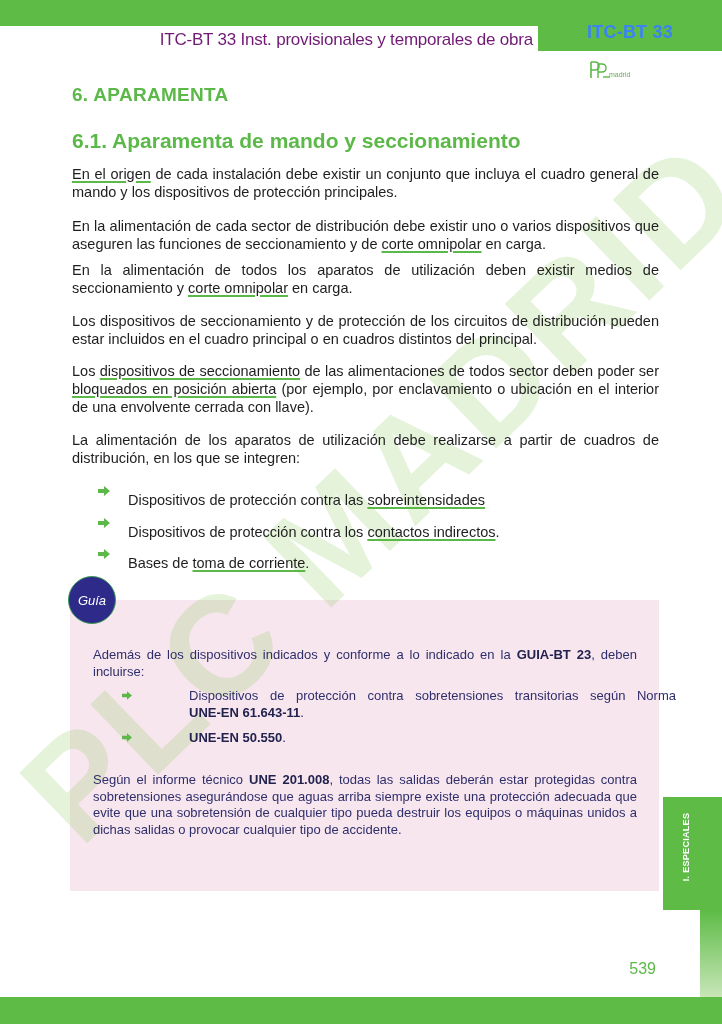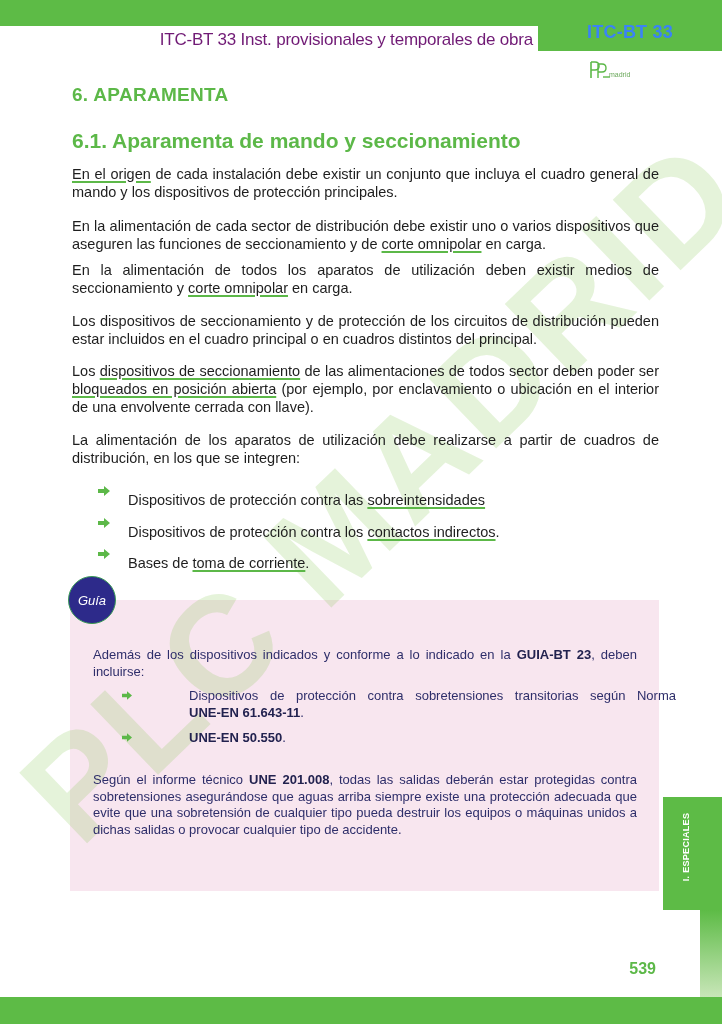--- a/index.html
+++ b/index.html
@@ -30,21 +30,21 @@
   .gbtext { position:absolute; left:28px; top:0; width:487px; text-align:justify; text-align-last:justify;margin-left:39px; }
   .gbtext .last { display:block; text-align:left; text-align-last:left; }
   b.strong { color:#22224f; }
   .watermark { left:-80px; top:420px; width:900px; text-align:center; font-size:142px; font-weight:bold;
                color:rgba(125,195,70,0.20); transform:rotate(-44deg); transform-origin:50% 50%;
                z-index:2; pointer-events:none; white-space:nowrap; letter-spacing:4px; }
   .side-tab { left:663px; top:797px; width:59px; height:113px; background:#5dbb46; }
   .side-tab-label { left:630px; top:840px; width:116px; height:14px; color:#fff; font-size:9px; font-weight:bold;
                     text-align:center; transform:rotate(-90deg); letter-spacing:0.3px; }
   .side-strip { left:700px; top:910px; width:22px; height:87px; background:linear-gradient(#5dbb46, #c8e6b8); }
-  .page-num { left:620px; top:960px; width:36px; text-align:right; font-size:16px; font-weight:bold; color:#5cb848; }
+  .page-num { left:620px; top:960px; width:36px; text-align:right; font-size:16px; font-weight:normal; color:#5cb848; }
   .bottombar { left:0; top:997px; width:722px; height:27px; background:#5dbb46; }
 </style>
 </head>
 <body>
 
 <div class="abs topbar"></div>
 <div class="abs tab"></div>
 <div class="abs tab-label">ITC-BT 33</div>
 <div class="abs header-title">ITC-BT 33 Inst. provisionales y temporales de obra</div>
 <div class="abs logo">

